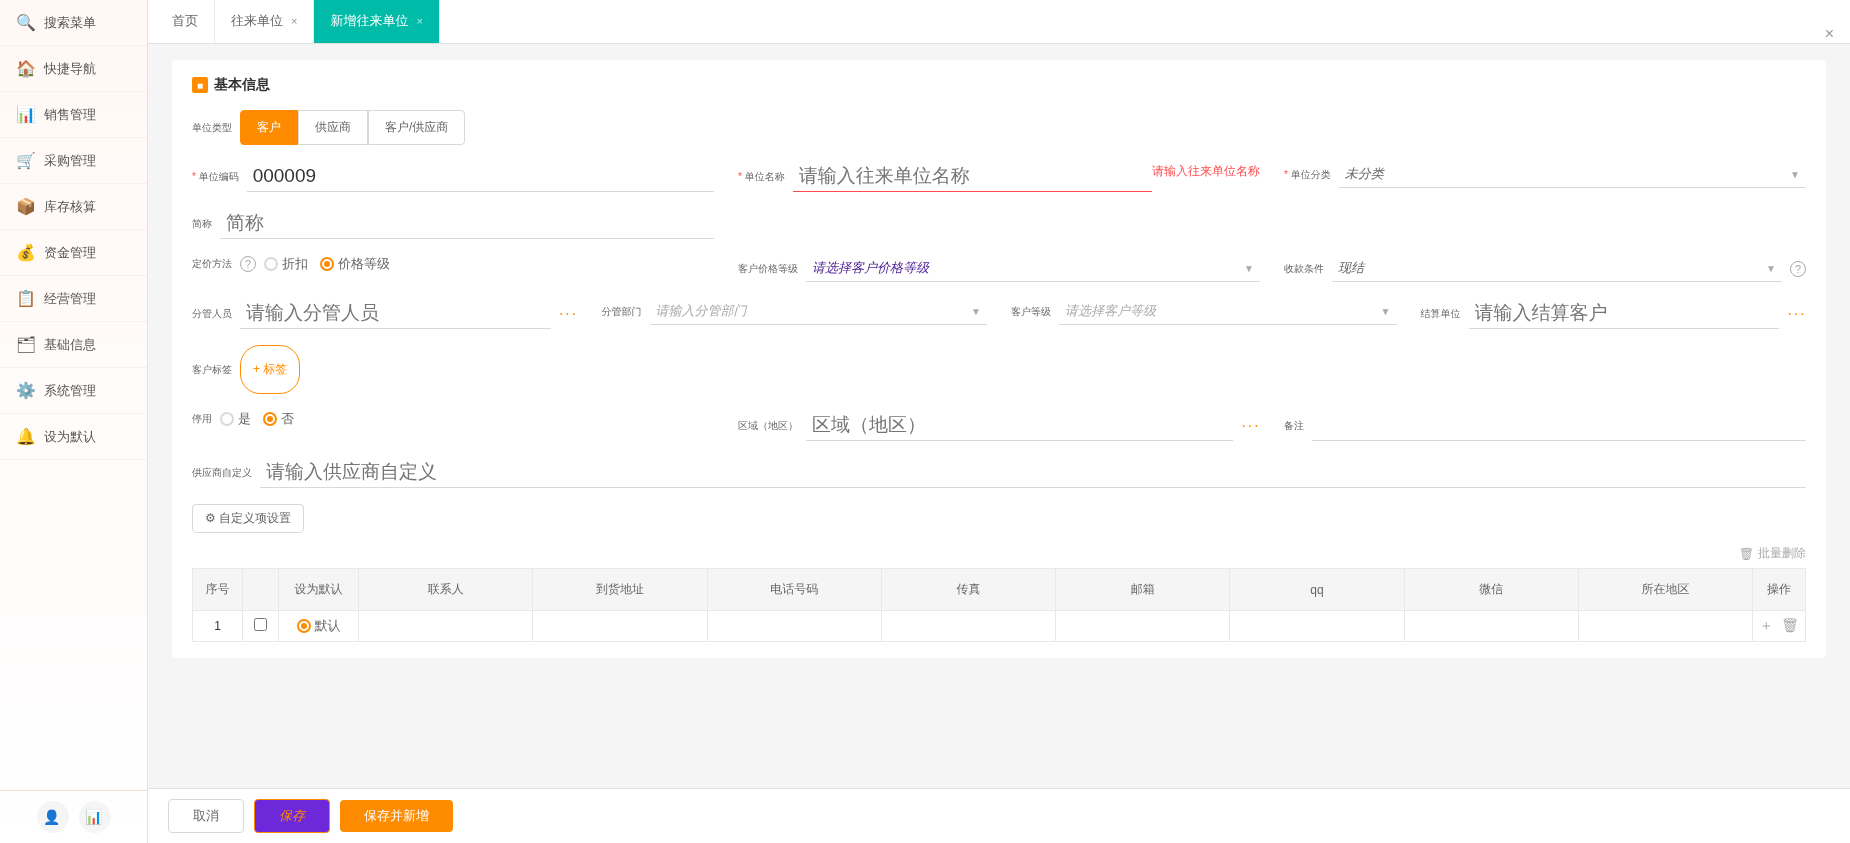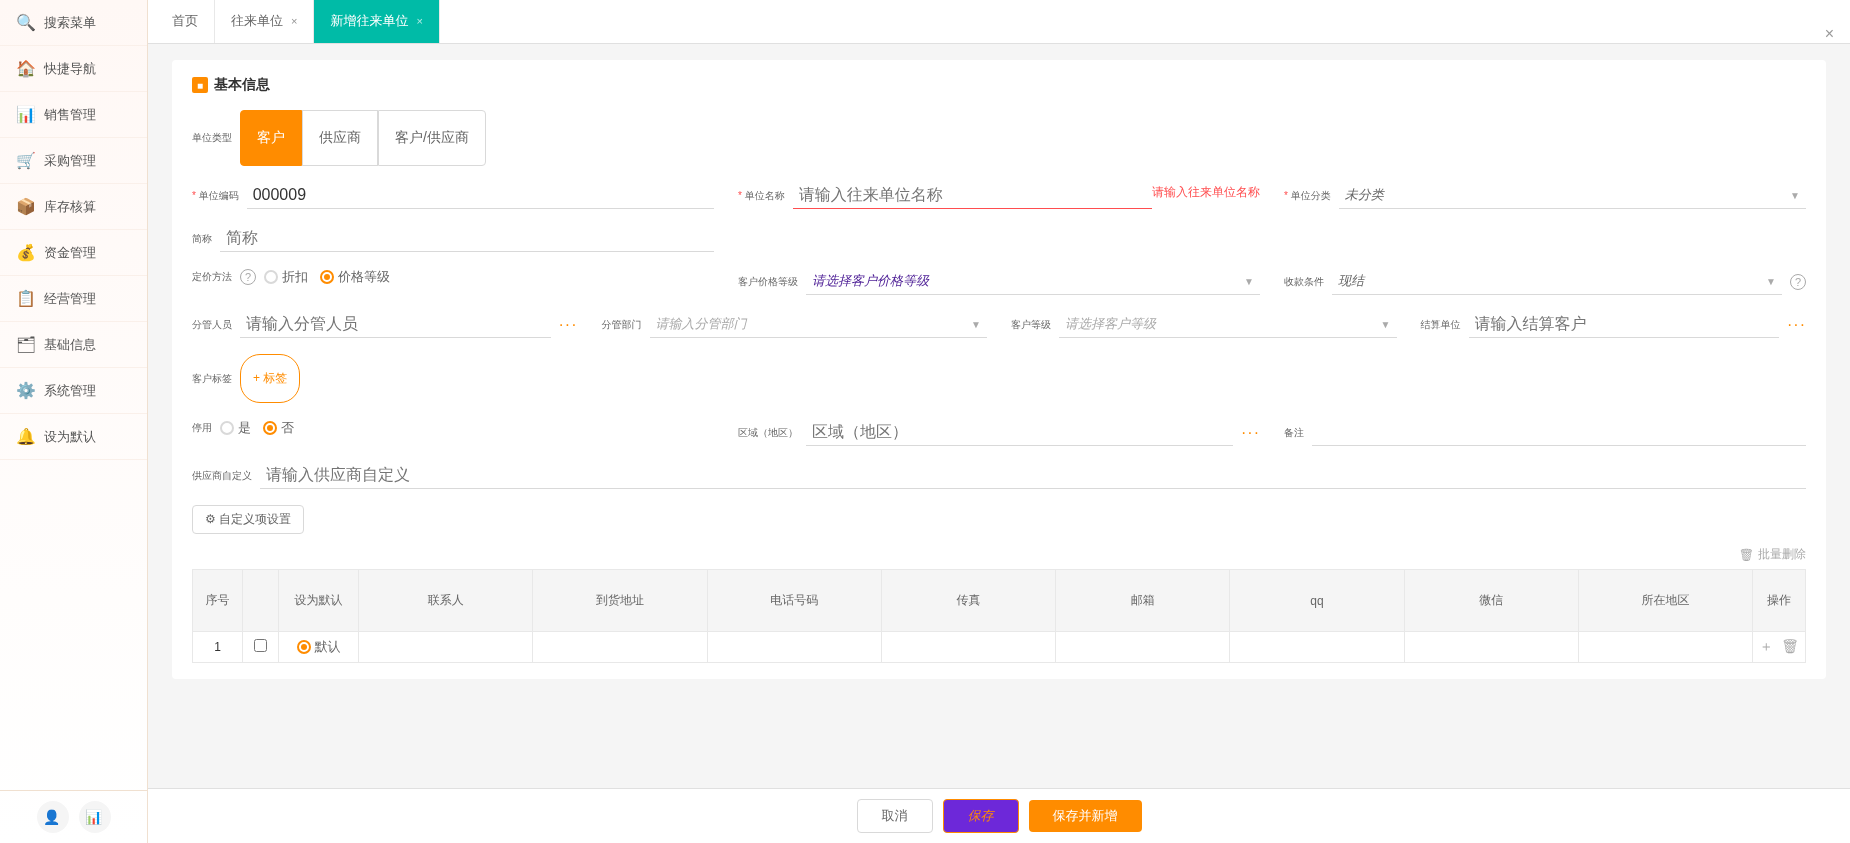--- a/index.html
+++ b/index.html
@@ -148,21 +148,21 @@
       min-width: fit-content;
     }
     .form-label.required::before {
       content: "* ";
       color: #ff4d4f;
     }
     .form-input {
       border: none;
       border-bottom: 1px solid #d9d9d9;
       padding: 4px 6px;
-      font-size: 16px;
+      font-size: 19px;
       color: #333;
       outline: none;
       flex: 1;
       background: transparent;
       min-width: 120px;
     }
     .form-input.error { border-bottom-color: #ff4d4f; }
     .error-msg {
       color: #ff4d4f;
       font-size: 12px;
@@ -190,25 +190,25 @@
       font-style: italic;
     }
     .select-arrow { color: #aaa; font-size: 10px; }
 
     
     .type-btn-group {
       display: flex;
       gap: 0;
     }
     .type-btn {
-      padding: 18px 16px;
+      padding: 8px 16px;
       border: 1px solid #d9d9d9;
       background: #fff;
       cursor: pointer;
-      font-size: 14px;
+      font-size: 12px;
       color: #666;
     }
     .type-btn.active {
       background: #ff8c00;
       color: #fff;
       border-color: #ff8c00;
     }
     .type-btn:first-child { border-radius: 4px 0 0 4px; }
     .type-btn:last-child { border-radius: 0 4px 4px 0; }
 
@@ -288,21 +288,21 @@
 
     
     .data-table {
       width: 100%;
       border-collapse: collapse;
       font-size: 12px;
     }
     .data-table th {
       background: #f5f5f5;
       border: 1px solid #e8e8e8;
-      padding: 22px 6px;
+      padding: 12px 6px;
       text-align: center;
       color: #666;
       font-weight: normal;
     }
     .data-table td {
       border: 1px solid #e8e8e8;
       padding: 6px;
       text-align: center;
       color: #333;
     }
@@ -310,21 +310,21 @@
     .data-table .col-check { width: 36px; }
     .data-table .col-default { width: 80px; }
 
     
     .footer {
       background: #fff;
       border-top: 1px solid #e0e0e0;
       padding: 10px 20px;
       display: flex;
       align-items: center;
-      justify-content: center;
+      justify-content: flex-start;
       gap: 10px;
     }
     .btn {
       padding: 7px 24px;
       border-radius: 4px;
       cursor: pointer;
       font-size: 13px;
       border: 1px solid #d9d9d9;
     }
     .btn-default {

